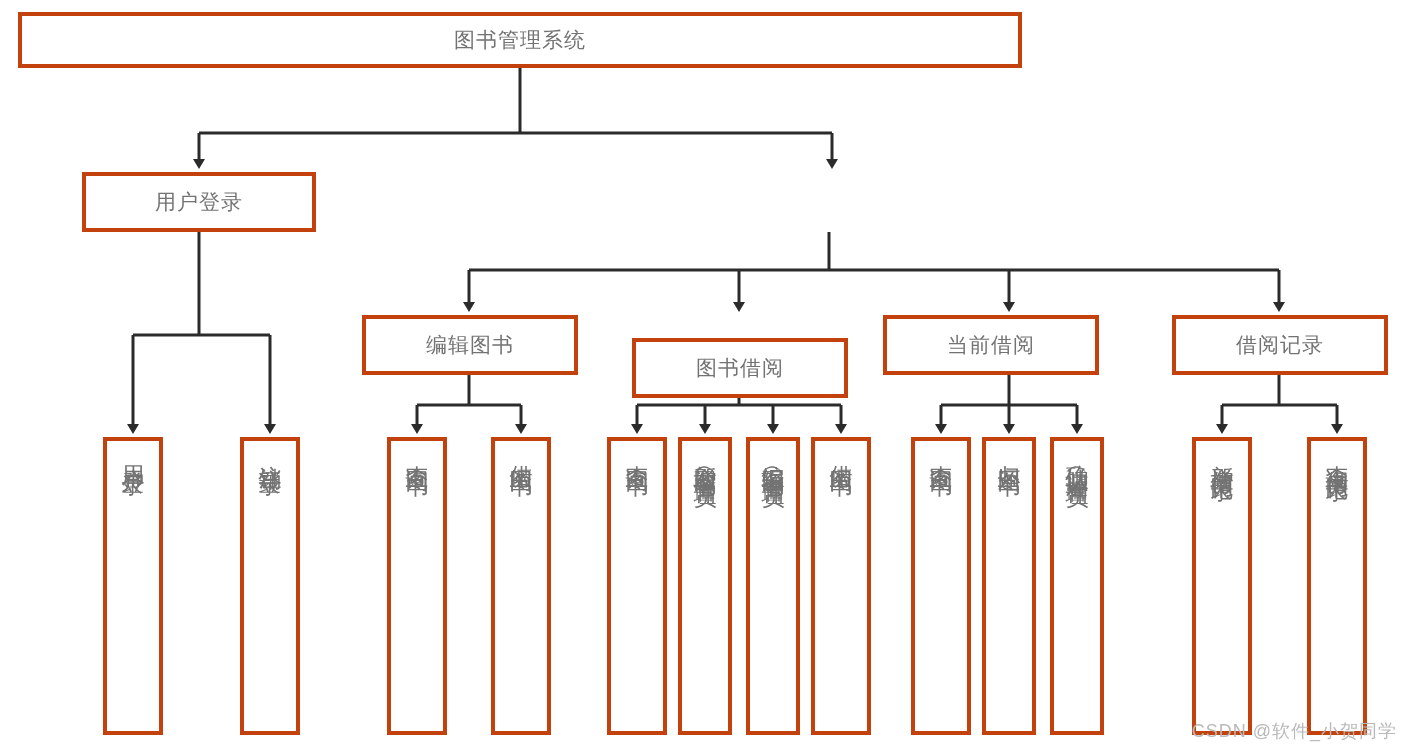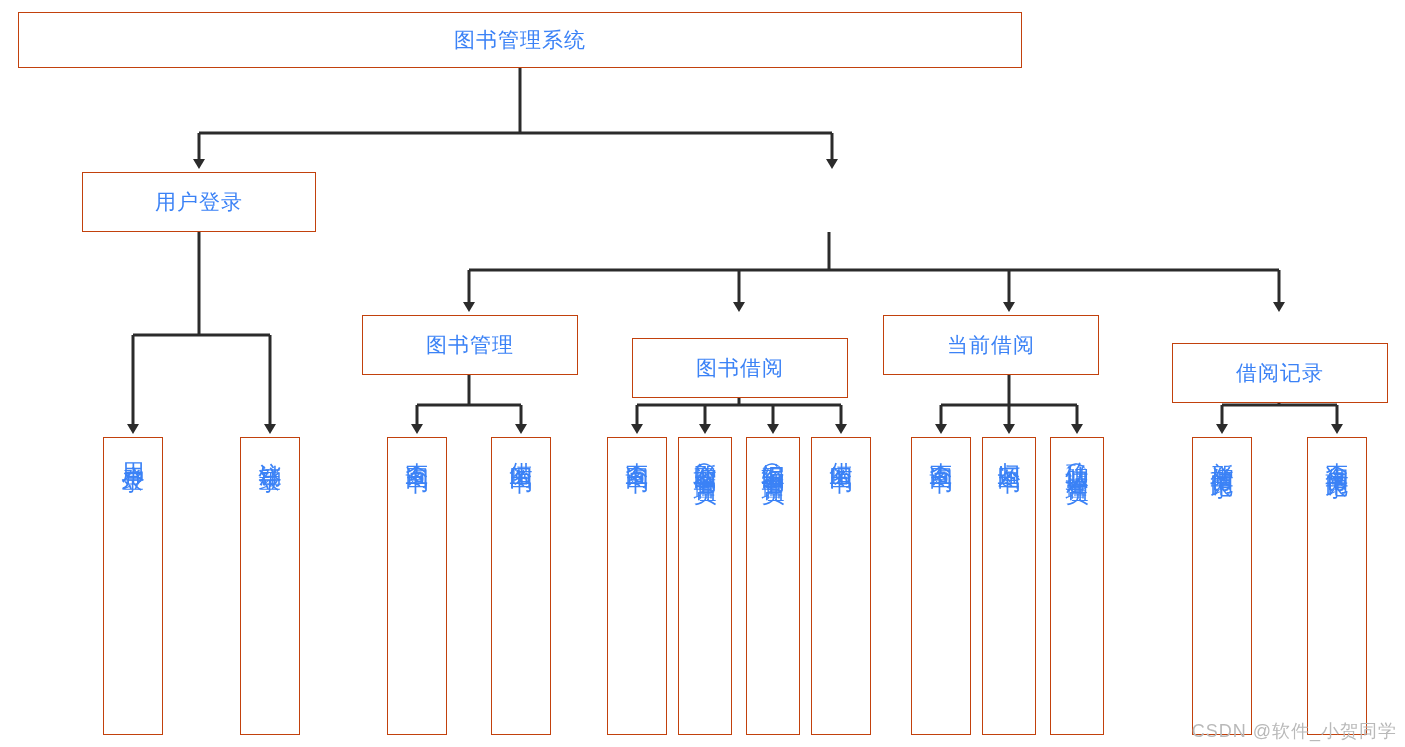--- a/index.html
+++ b/index.html
@@ -15,25 +15,25 @@
     position:absolute;left:0;top:0;width:1405px;height:747px;
   }
   svg.wires{
     position:absolute;left:0;top:0;width:1405px;height:747px;
     pointer-events:none;
   }
   .node{
     position:absolute;
     box-sizing:border-box;
     background:#ffffff;
-    border:1px solid #c2410c;
+    border:4px solid #c2410c;
     display:flex;
     align-items:center;
     justify-content:center;
-    color:#3b82f6;
+    color:#737373;
   }
   .node .label{
     font-size:21px;
     letter-spacing:1px;
     line-height:1.15;
     white-space:nowrap;
     text-align:center;
   }
   
   .node.leaf{
@@ -117,29 +117,29 @@
 
   <div class="node" style="left:18px;top:12px;width:1004px;height:56px;">
     <span class="label">图书管理系统</span>
   </div>
 
   <div class="node" style="left:82px;top:172px;width:234px;height:60px;">
     <span class="label">用户登录</span>
   </div>
 
   <div class="node" style="left:362px;top:315px;width:216px;height:60px;">
-    <span class="label">图书管理</span>
+    <span class="label">编辑图书</span>
   </div>
   <div class="node" style="left:632px;top:315px;width:216px;height:60px;margin-top:23px;">
     <span class="label">图书借阅</span>
   </div>
   <div class="node" style="left:883px;top:315px;width:216px;height:60px;">
     <span class="label">当前借阅</span>
   </div>
-  <div class="node" style="left:1172px;top:315px;width:216px;height:60px;margin-top:28px;">
+  <div class="node" style="left:1172px;top:315px;width:216px;height:60px;">
     <span class="label">借阅记录</span>
   </div>
 
   <div class="node leaf" style="left:103px;top:437px;width:60px;height:298px;">
     <span class="label">用户登录</span>
   </div>
   <div class="node leaf" style="left:240px;top:437px;width:60px;height:298px;">
     <span class="label">注销登录</span>
   </div>
 

